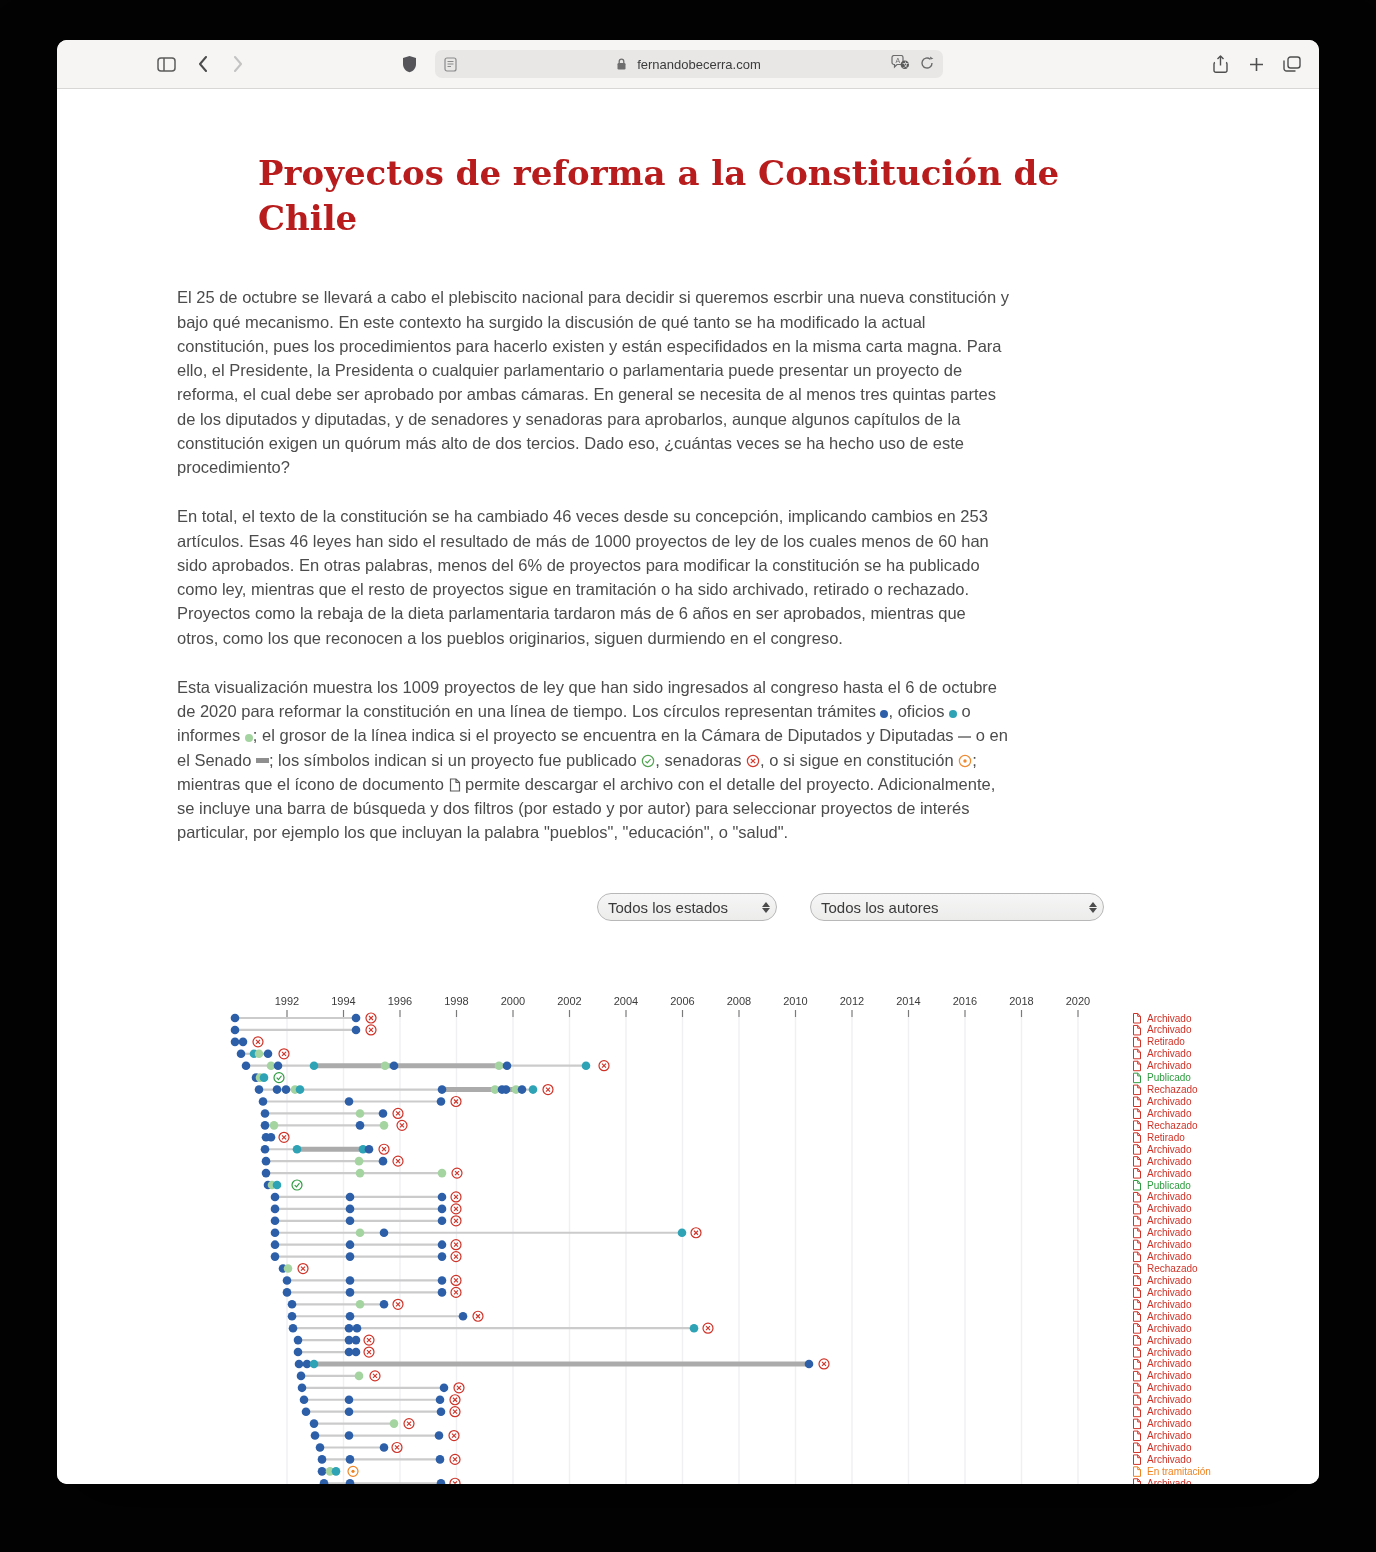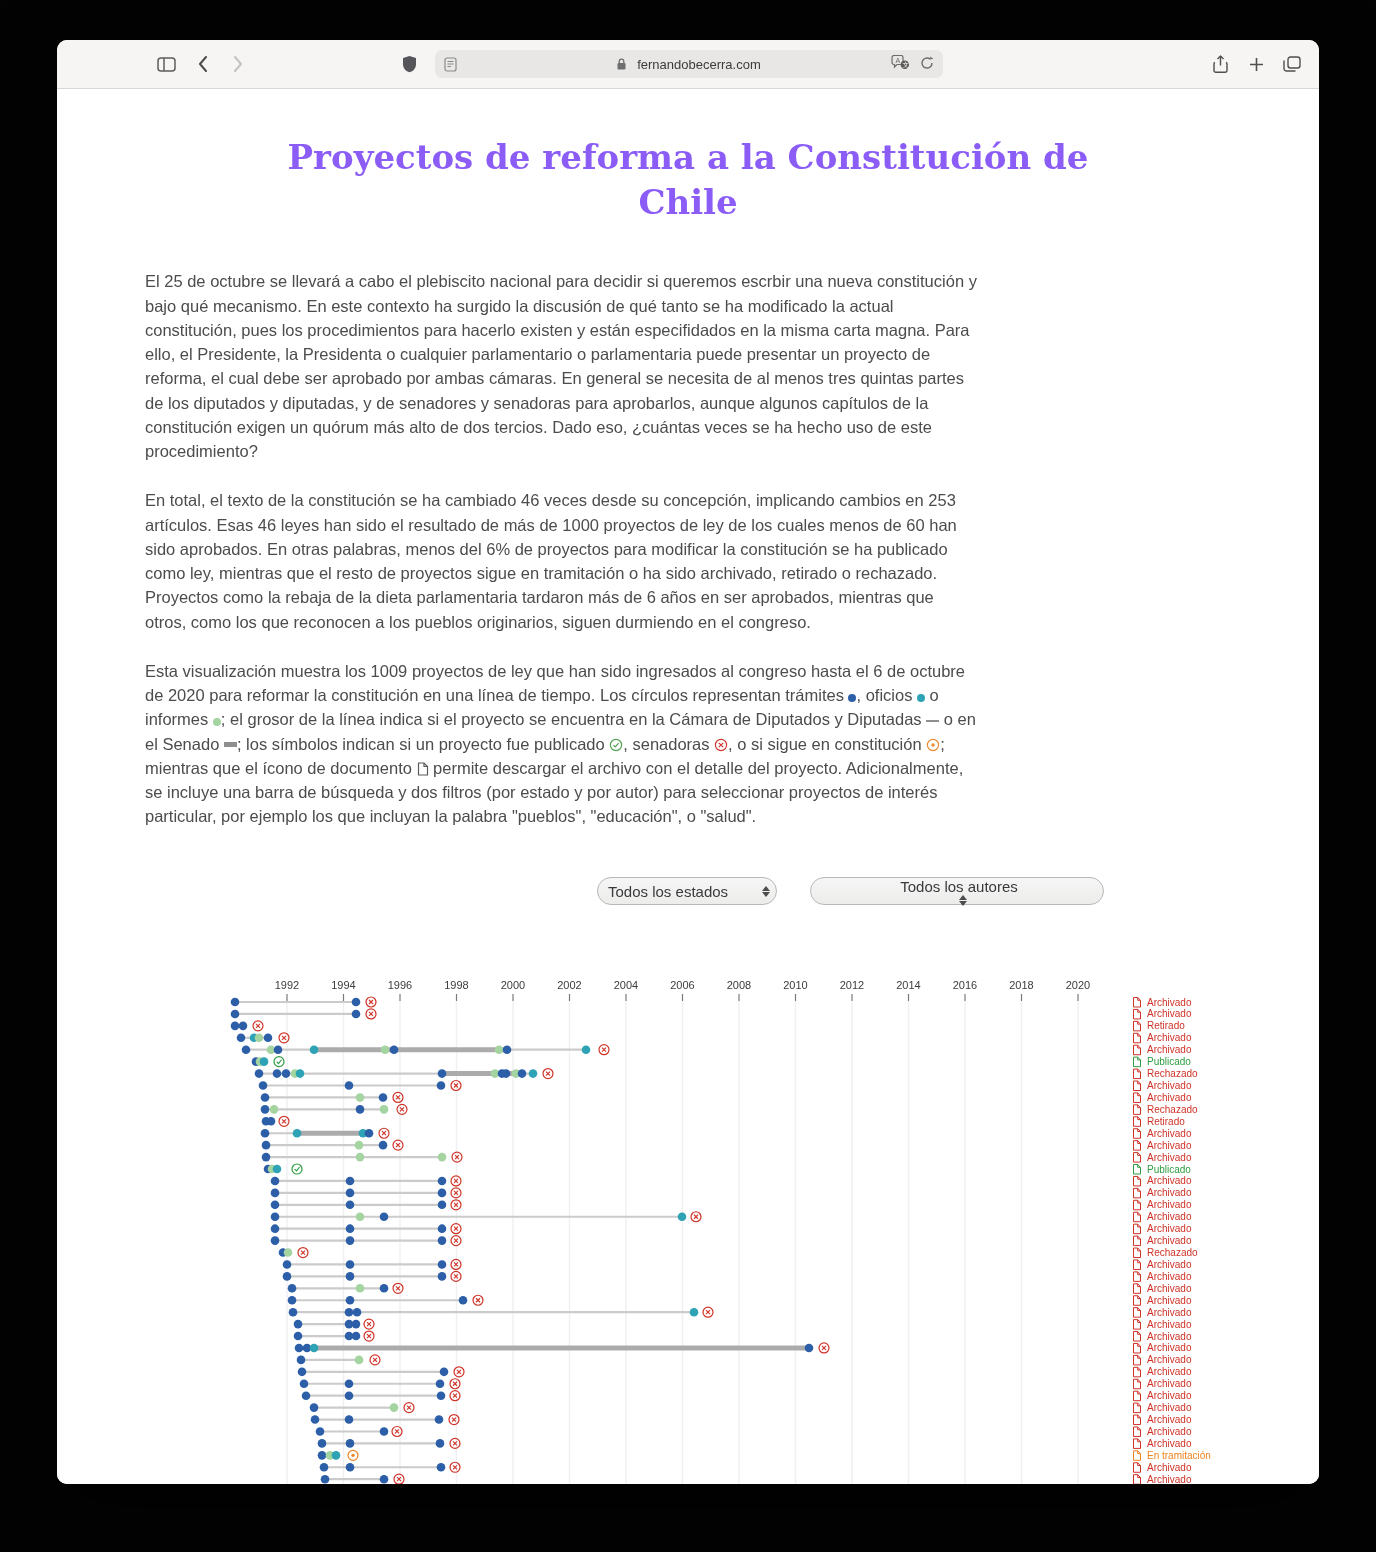--- a/index.html
+++ b/index.html
@@ -10,39 +10,39 @@
   .toolbar{position:relative;height:48px;background:#f6f5f3;border-bottom:1px solid #d8d7d6;}
   .tl{position:absolute;top:18px;width:12px;height:12px;border-radius:50%;}
   .tbtn{position:absolute;top:12px;width:24px;height:24px;display:flex;align-items:center;justify-content:center;color:#5c5c5c;}
   .tbtn svg{display:block;}
   .urlbar{position:absolute;left:378px;top:10px;width:508px;height:28px;background:#e8e7e6;
     border-radius:7px;display:flex;align-items:center;justify-content:center;color:#3c3c3c;font-size:13px;}
   .urlbar .side{position:absolute;top:0;height:28px;display:flex;align-items:center;gap:10px;color:#6b6b6b;}
   .url-center{display:flex;align-items:center;gap:11px;justify-content:space-between;}
   
   .content{position:relative;height:1395px;background:#fff;}
-  .page-title{width:860px;margin:0 auto;padding-top:46px;text-align:center;
-    font-family:"DejaVu Serif",serif;font-weight:700;font-size:34px;line-height:1.33;color:#8b5cf6;}
-  .copy{width:832px;margin:0 0 0 88px;}
+  .page-title{width:860px;margin:16px auto;padding-top:46px;
+    font-family:"DejaVu Serif",serif;font-weight:700;font-size:34px;line-height:1.33;color:#b91c1c;}
+  .copy{width:832px;margin:0 0 0 120px;}
   .copy p{margin:25px 0 0 0;font-size:16.5px;line-height:1.47;color:#4c4c4c;}
   .copy p:first-child{margin-top:44px;}
   .idot{display:inline-block;width:8px;height:8px;border-radius:50%;vertical-align:-1px;}
   .idash{display:inline-block;width:13px;background:#8f8f8f;vertical-align:3px;}
   .isvg{vertical-align:-2px;}
   
   .controls{position:absolute;left:215px;top:787px;width:832px;height:32px;}
   .search{position:absolute;left:0;top:0;width:276px;height:28px;border:1px solid #c2c2c2;border-radius:2px;
     padding:0 8px;font-size:15px;color:#333;background:#fff;font-family:"Liberation Sans",sans-serif;}
   .search::placeholder{font-style:italic;color:#9a9a9a;}
   .selectbox{position:absolute;top:1px;height:28px;border:1px solid #b9b8b8;border-radius:14px;
     background:linear-gradient(#f7f6f6,#ececeb);display:flex;align-items:center;
     font-size:15px;color:#3a3a3a;padding:0 6px 0 10px;box-sizing:border-box;}
   .selectbox .lbl{flex:1;}
   .sel-states{left:325px;width:180px;}
-  .sel-authors{left:538px;width:294px;flex-direction:column;}
+  .sel-authors{left:538px;width:294px;}
   .spin{margin-left:8px;display:flex;flex-direction:column;align-items:center;gap:1px;}
   .spin i{width:0;height:0;border-left:4px solid transparent;border-right:4px solid transparent;display:block;}
   .spin .up{border-bottom:5px solid #4c4c4c;}
   .spin .dn{border-top:5px solid #4c4c4c;}
   
   .chartwrap{position:absolute;left:173px;top:885px;width:1089px;height:560px;}
 </style>
 </head>
 <body>
 

